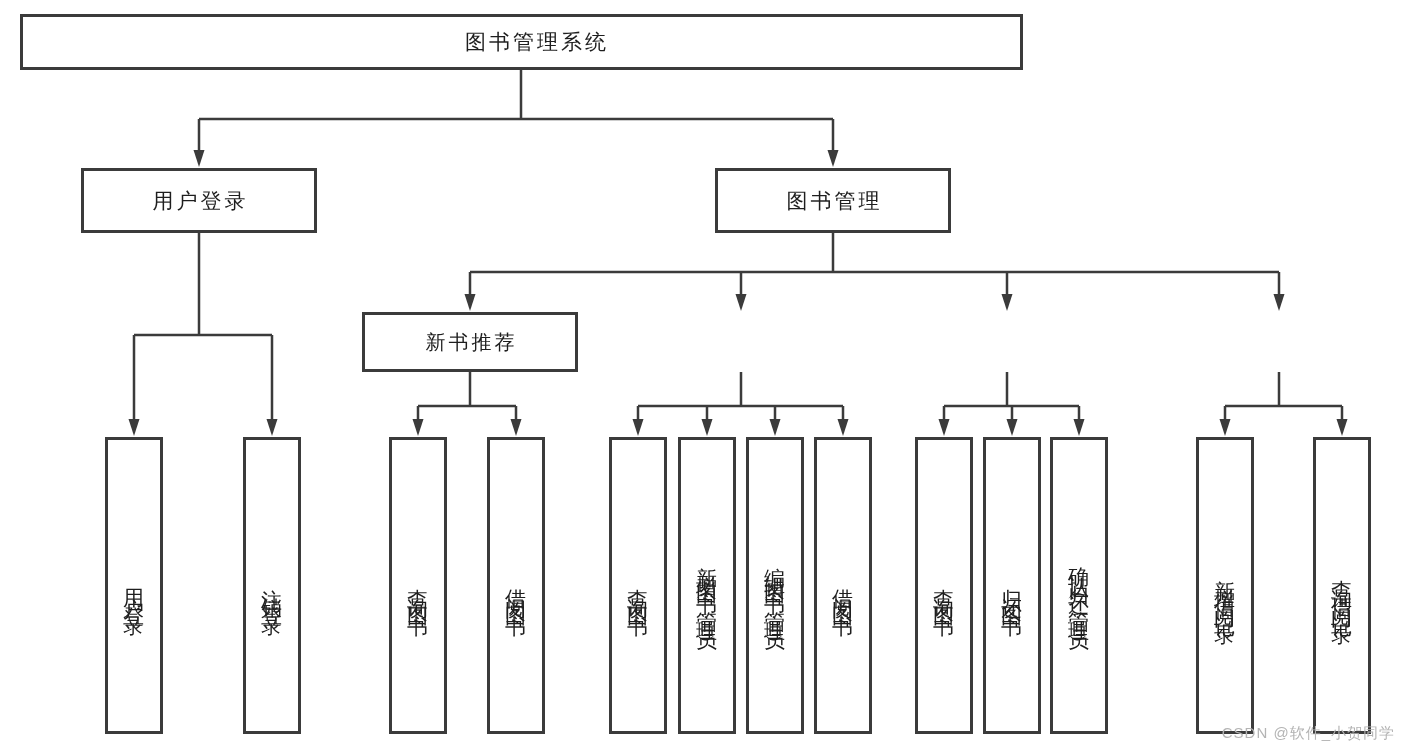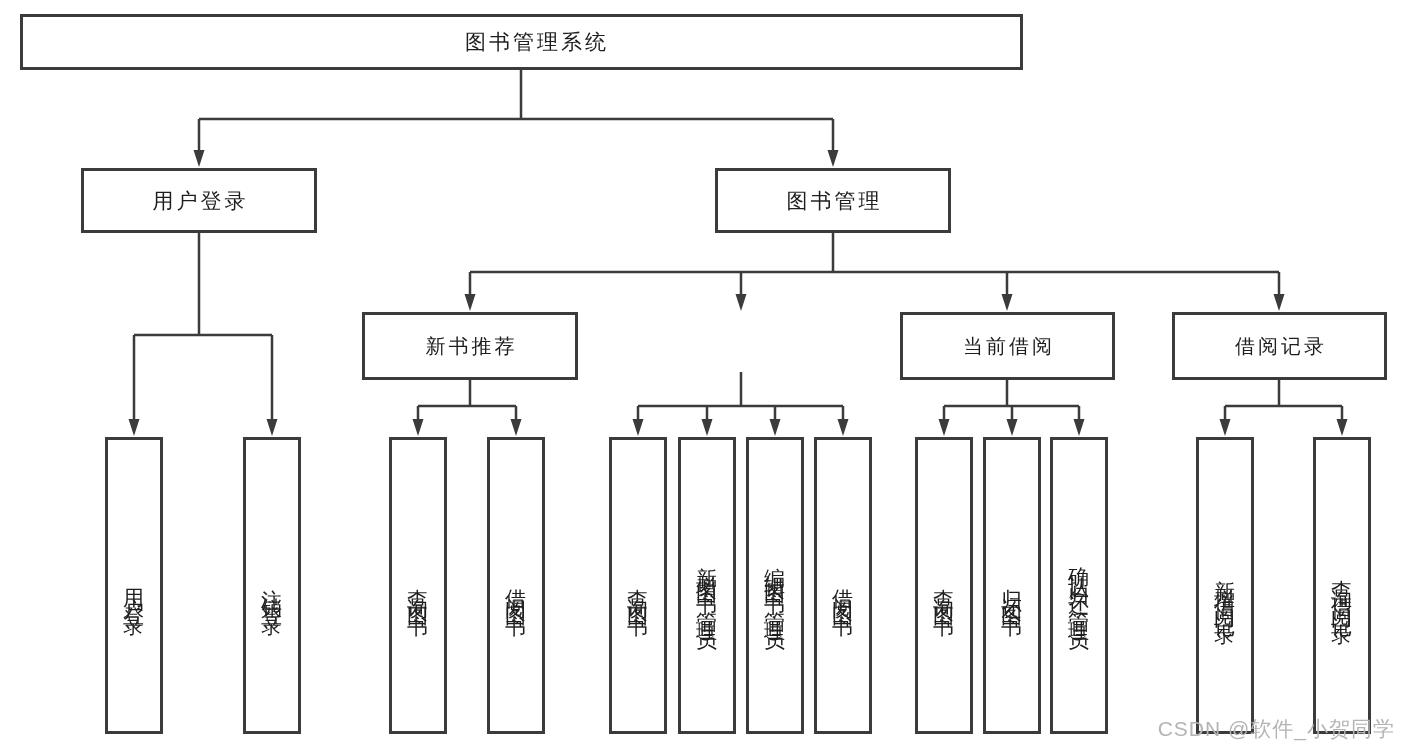--- a/index.html
+++ b/index.html
@@ -35,21 +35,21 @@
   .node .hlabel {
     color: #1e1e1e;
     font-size: 21px;
     letter-spacing: 3px;
     margin-right: -3px;
     white-space: nowrap;
     line-height: 1.2;
   }
   .root-node   { left: 20px;  top: 14px;  width: 1003px; height: 56px; padding-left: 28px; }
   .lvl2        { top: 168px; height: 65px; width: 236px; }
-  .lvl3        { top: 312px; height: 68px; width: 216px; text-align: center; }
+  .lvl3        { top: 312px; height: 60px; width: 216px; text-align: center; }
   .lvl3 .hlabel { font-size: 20px; }
   .leaf {
     top: 437px;
     height: 297px;
     width: 58px;
     border-width: 3px;
   }
   .leaf .vlabel {
     writing-mode: vertical-rl;
     text-orientation: mixed;
@@ -59,21 +59,21 @@
     margin-bottom: -9px;
     line-height: 1;
     white-space: nowrap;
   }
   .watermark {
     position: absolute;
     right: 10px;
     bottom: 4px;
     z-index: 5;
     color: #b4b4b4;
-    font-size: 21px;
+    font-size: 15px;
     letter-spacing: 1px;
     white-space: nowrap;
   }
 </style>
 </head>
 <body>
 
 <div id="canvas">
 
   <svg id="connectors" viewBox="0 0 1405 747" xmlns="http://www.w3.org/2000/svg">
@@ -126,26 +126,20 @@
   <div class="node lvl2" style="left:81px;">
     <span class="hlabel">用户登录</span>
   </div>
   <div class="node lvl2" style="left:715px;">
     <span class="hlabel">图书管理</span>
   </div>
 
   <div class="node lvl3" style="left:362px;">
     <span class="hlabel">新书推荐</span>
   </div>
-  <div class="node lvl3" style="left:900px; width:215px;">
-    <span class="hlabel">当前借阅</span>
-  </div>
-  <div class="node lvl3" style="left:1172px; width:215px;">
-    <span class="hlabel">借阅记录</span>
-  </div>
 
   <div class="node leaf" style="left:105px;">
     <span class="vlabel">用户登录</span>
   </div>
   <div class="node leaf" style="left:243px;">
     <span class="vlabel">注销登录</span>
   </div>
   <div class="node leaf" style="left:389px;">
     <span class="vlabel">查询图书</span>
   </div>

